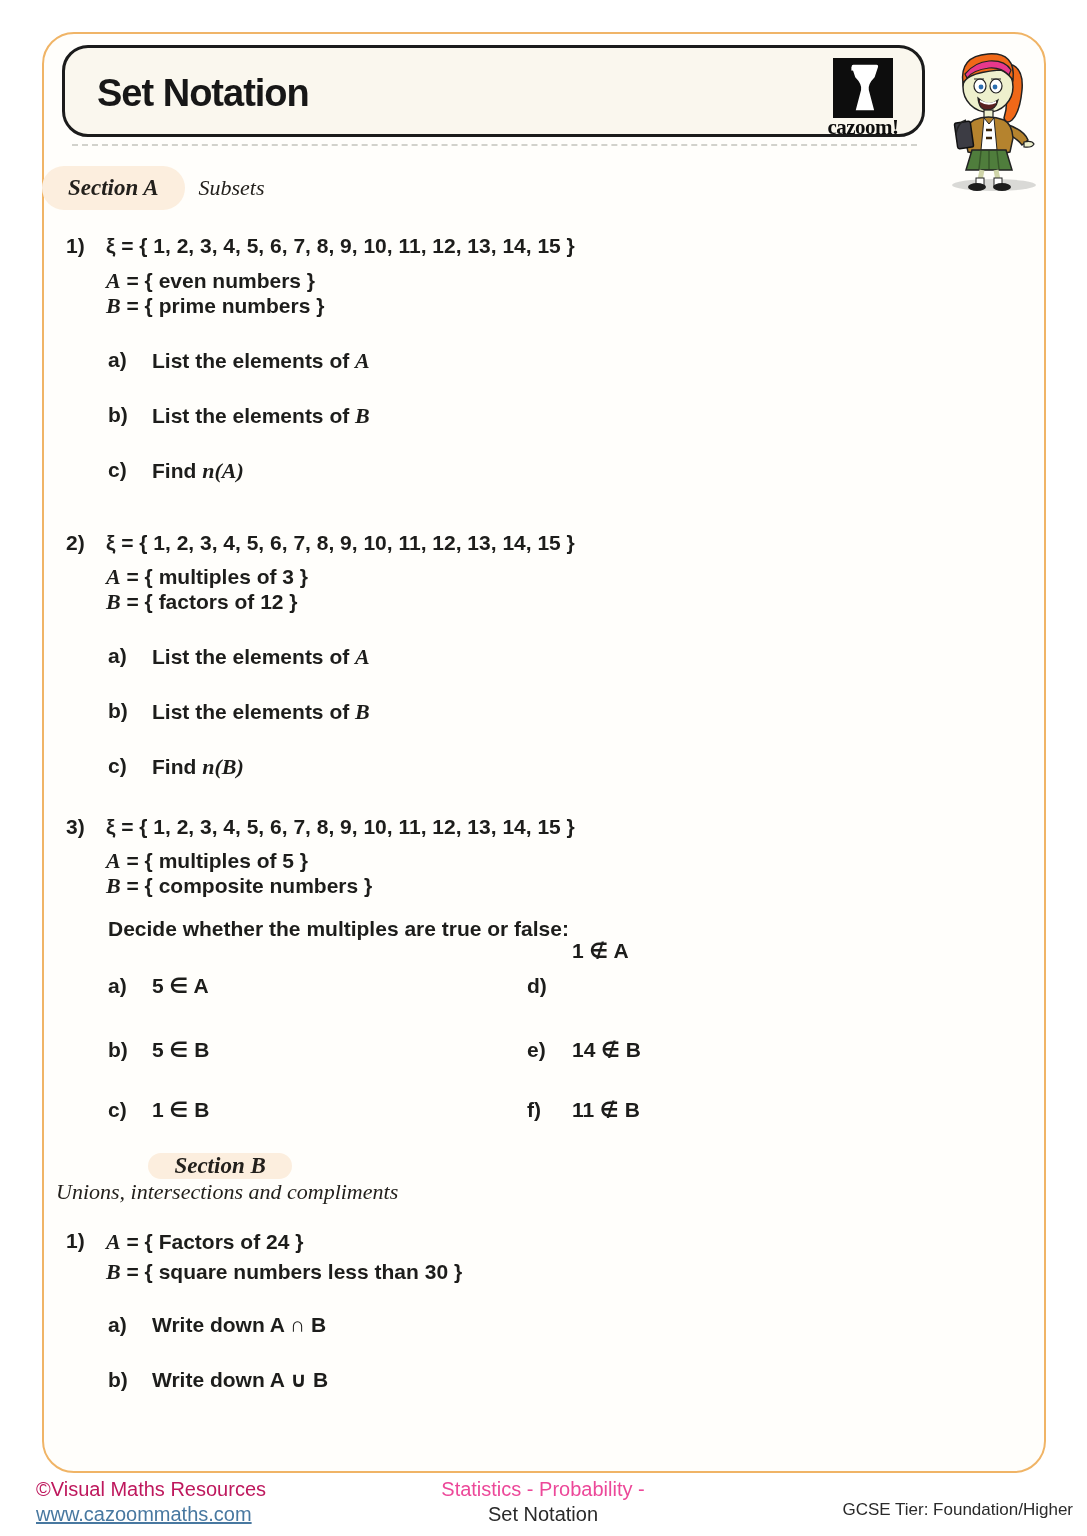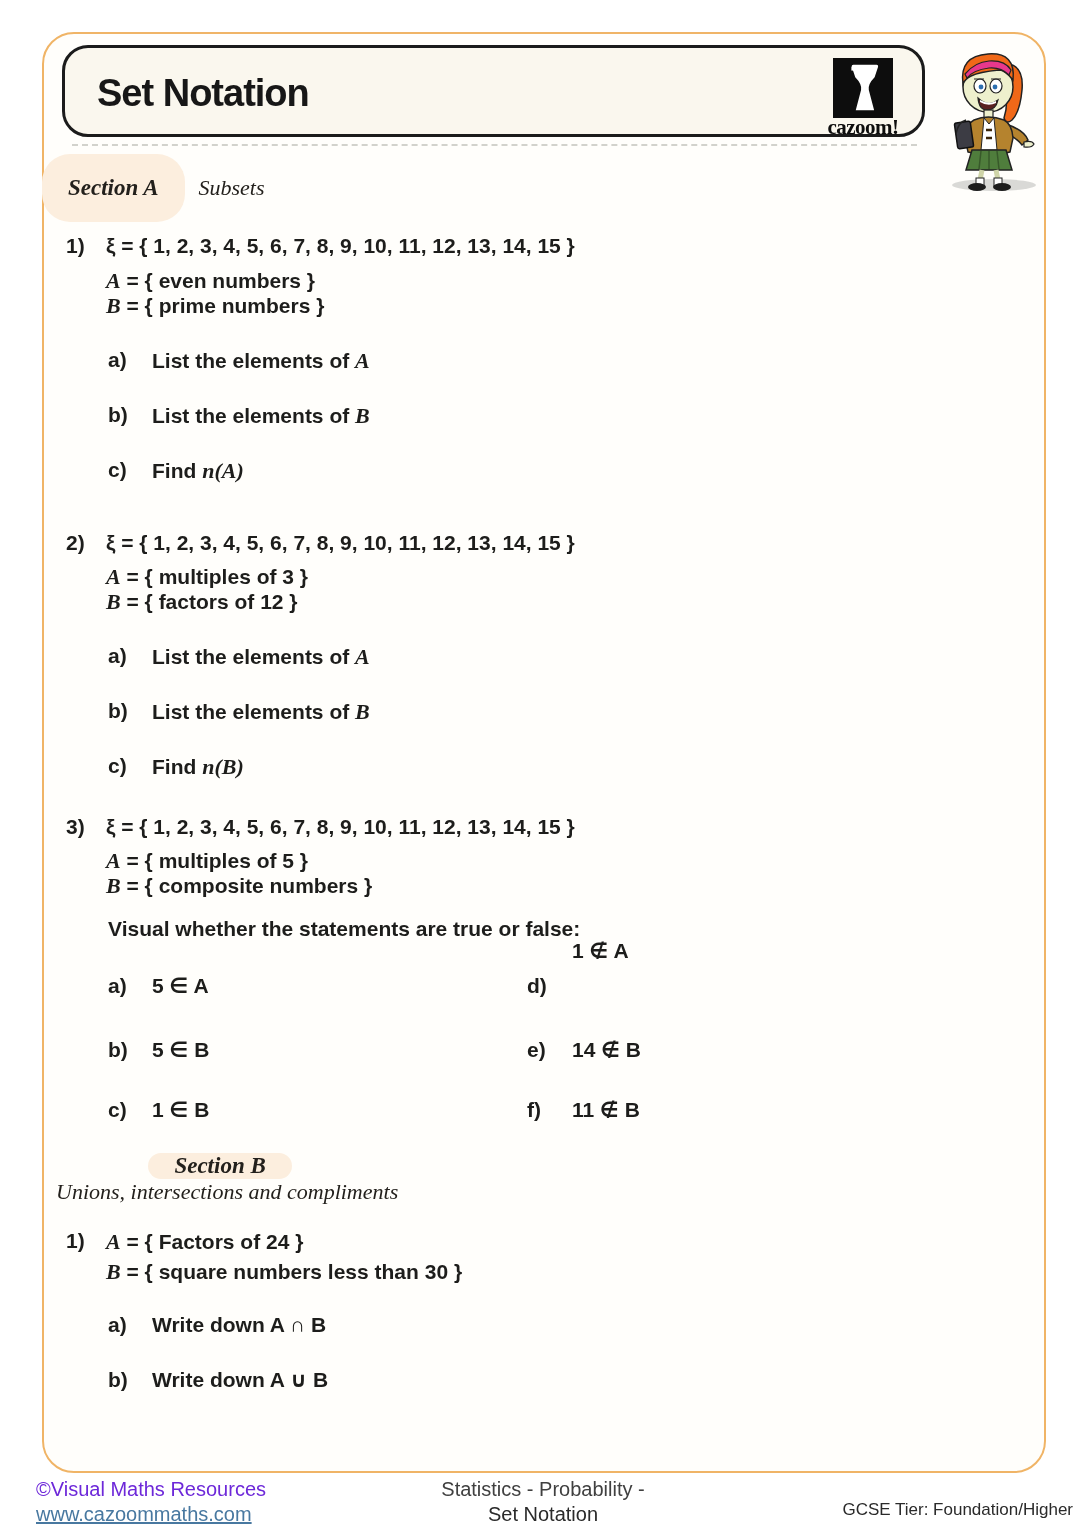--- a/index.html
+++ b/index.html
@@ -37,21 +37,21 @@
     font-weight:bold; font-size:21px; color:#0d0d0d; margin-top:-3px;
     letter-spacing:-0.5px;
   }
   .mascot { position:absolute; left:936px; top:34px; width:116px; height:160px; }
 
   .section-row {
     position:absolute; left:42px; height:52px;
     display:flex; align-items:center; white-space:nowrap;
   }
   .section-pill {
-    background:#fceede; border-radius:28px; height:68px;
+    background:#fceede; border-radius:28px; height:44px;
     padding:0 26px; display:flex; align-items:center;
     font-family:"Liberation Serif","DejaVu Serif",serif;
     font-weight:bold; font-style:italic; font-size:23px; color:#23201c;
   }
   .section-sub {
     margin-left:14px;
     font-family:"Liberation Serif","DejaVu Serif",serif;
     font-style:italic; font-size:22px; color:#23201c;
   }
 
@@ -60,23 +60,23 @@
   .setln { left:106px;text-align:right; }
   .lbl   { left:108px; }
   .itm   { left:152px; }
   .lbl-r { left:527px; }
   .itm-r { left:572px; }
   .mvar {
     font-family:"Liberation Serif","DejaVu Serif",serif;
     font-style:italic; font-weight:bold; font-size:22px;
   }
 
-  .footer-left  { position:absolute; left:36px;  top:1478px; font-size:20px; color:#6d28d9; }
+  .footer-left  { position:absolute; left:36px;  top:1478px; font-size:20px; color:#be185d; }
   .footer-link  { position:absolute; left:36px;  top:1503px; font-size:20px; color:#4878a0; text-decoration:underline; }
-  .footer-c1    { position:absolute; left:378px; top:1478px; width:330px; text-align:center; font-size:20px; color:#404040; }
+  .footer-c1    { position:absolute; left:378px; top:1478px; width:330px; text-align:center; font-size:20px; color:#ec4899; }
   .footer-c2    { position:absolute; left:378px; top:1503px; width:330px; text-align:center; font-size:20px; color:#2a2a2a; }
   .footer-right { position:absolute; right:14px; top:1500px; font-size:17px; color:#2a2a2a; }
 </style>
 </head>
 <body>
 
 <div class="page-border"></div>
 
 <div class="title-box">
   <div class="page-title">Set Notation</div>
@@ -158,21 +158,21 @@
 <div class="q itm" style="top:644px;"><span>List the elements of </span><span class="mvar">A</span></div>
 <div class="q lbl" style="top:699px;">b)</div>
 <div class="q itm" style="top:699px;"><span>List the elements of </span><span class="mvar">B</span></div>
 <div class="q lbl" style="top:754px;">c)</div>
 <div class="q itm" style="top:754px;"><span>Find </span><span class="mvar">n(B)</span></div>
 
 <div class="q num" style="top:815px;">3)</div>
 <div class="q setln" style="top:815px;">ξ = { 1, 2, 3, 4, 5, 6, 7, 8, 9, 10, 11, 12, 13, 14, 15 }</div>
 <div class="q setln" style="top:848px;"><span class="mvar">A</span><span> = { multiples of 5 }</span></div>
 <div class="q setln" style="top:873px;"><span class="mvar">B</span><span> = { composite numbers }</span></div>
-<div class="q lbl" style="top:917px;">Visual whether the statements are true or false:</div>
+<div class="q lbl" style="top:917px;">Decide whether the multiples are true or false:</div>
 
 <div class="q lbl" style="top:974px;">a)</div>
 <div class="q itm" style="top:974px;">5 ∈ A</div>
 <div class="q lbl-r" style="top:974px;">d)</div>
 <div class="q itm-r" style="top:939px;">1 ∉ A</div>
 
 <div class="q lbl" style="top:1038px;">b)</div>
 <div class="q itm" style="top:1038px;">5 ∈ B</div>
 <div class="q lbl-r" style="top:1038px;">e)</div>
 <div class="q itm-r" style="top:1038px;">14 ∉ B</div>

